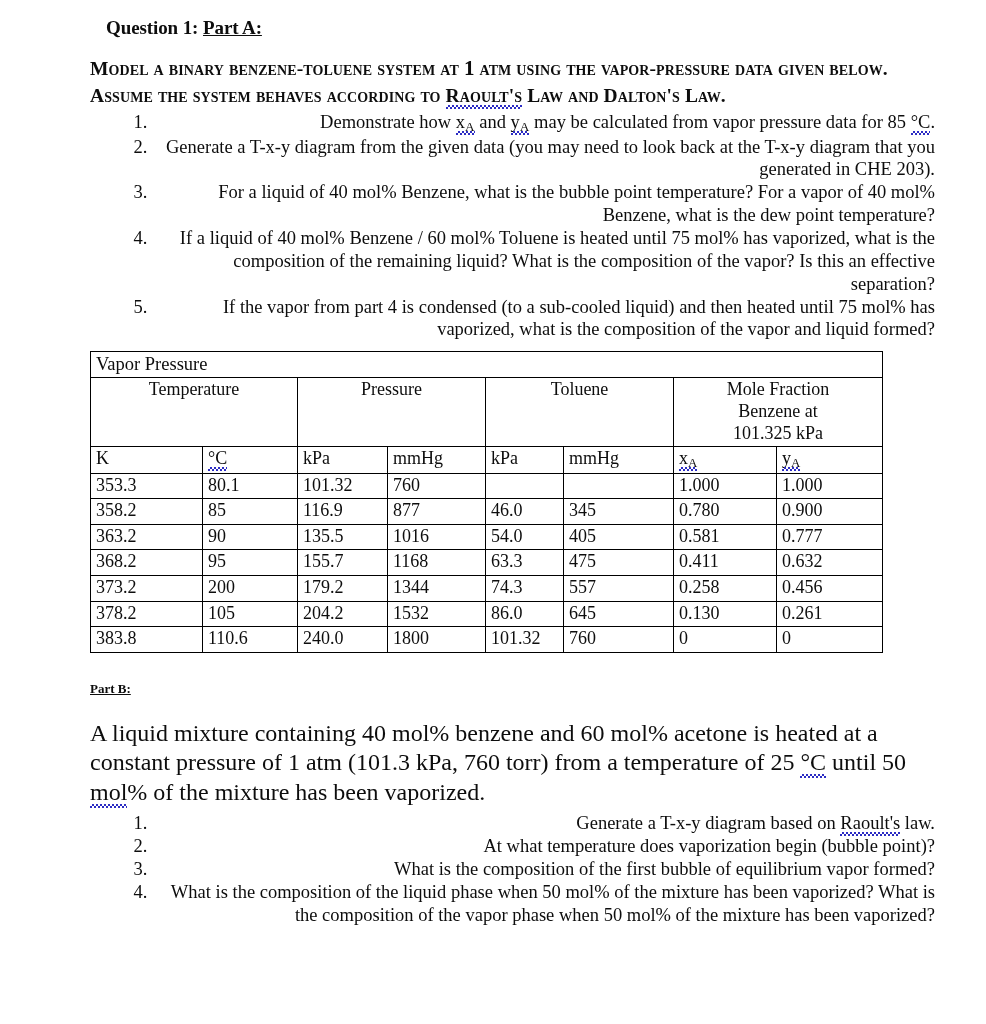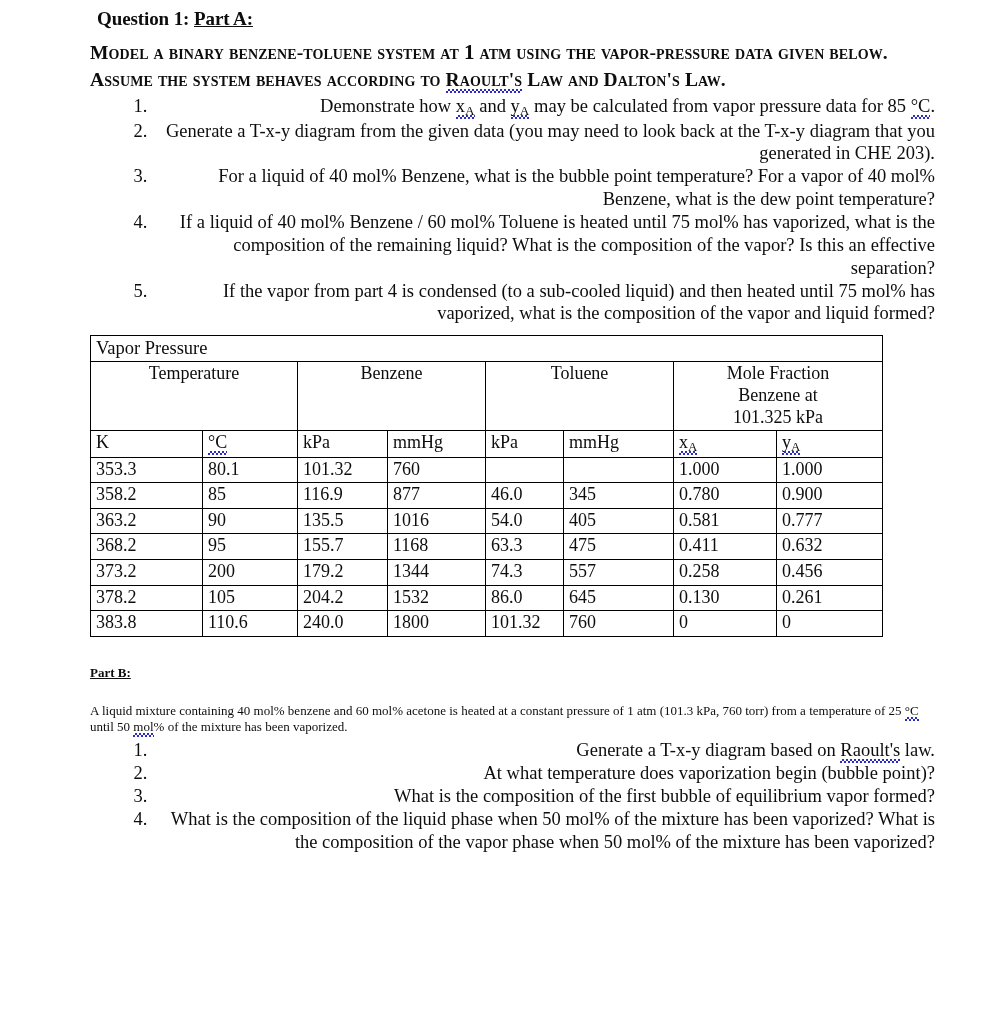--- a/index.html
+++ b/index.html
@@ -26,21 +26,21 @@
     left: 90px;
     top: 0px;
     width: 845px;
   }
 
   
   .q-title {
     font-size: 19px;
     font-weight: bold;
     line-height: 1.18;
-    margin: 7px;
+    margin: 16px;
     padding-top: 1px;
     letter-spacing: -0.1px;
   }
   .q-title .underline {
     text-decoration: underline;
   }
 
   
   .smallcaps-head {
     font-size: 19.5px;
@@ -142,21 +142,21 @@
   col.c-ya   { width: 106px; }
 
   
   .partb-title {
     font-size: 13px;
     font-weight: bold;
     text-decoration: underline;
     margin: 28px 0 0 0;
   }
   .partb-para {
-    font-size: 13px;
+    font-size: 24px;
     line-height: 1.235;
     margin: 22px 0 0 0;
     width: 845px;
   }
   .partb-list-wrap { margin-top: 4px; }
 </style>
 </head>
 <body>
 
 <div class="page">
@@ -188,21 +188,21 @@
             <col class="c-tmm">
             <col class="c-xa">
             <col class="c-ya">
         </colgroup>
         <tbody>
           <tr>
             <td class="vp-title" colspan="8">Vapor Pressure</td>
           </tr>
           <tr>
             <td class="ctr grp-tall" colspan="2">Temperature</td>
-            <td class="ctr grp-tall" colspan="2">Benzene</td>
+            <td class="ctr grp-tall" colspan="2">Pressure</td>
             <td class="ctr grp-tall" colspan="2">Toluene</td>
             <td class="ctr grp-tall mf-cell" colspan="2">
               <span>Mole Fraction</span><br>
               <span>Benzene at</span><br>
               <span>101.325 kPa</span>
             </td>
           </tr>
           <tr>
             <td class="unit">K</td>
             <td class="unit"><span class="sq">°C</span></td>

